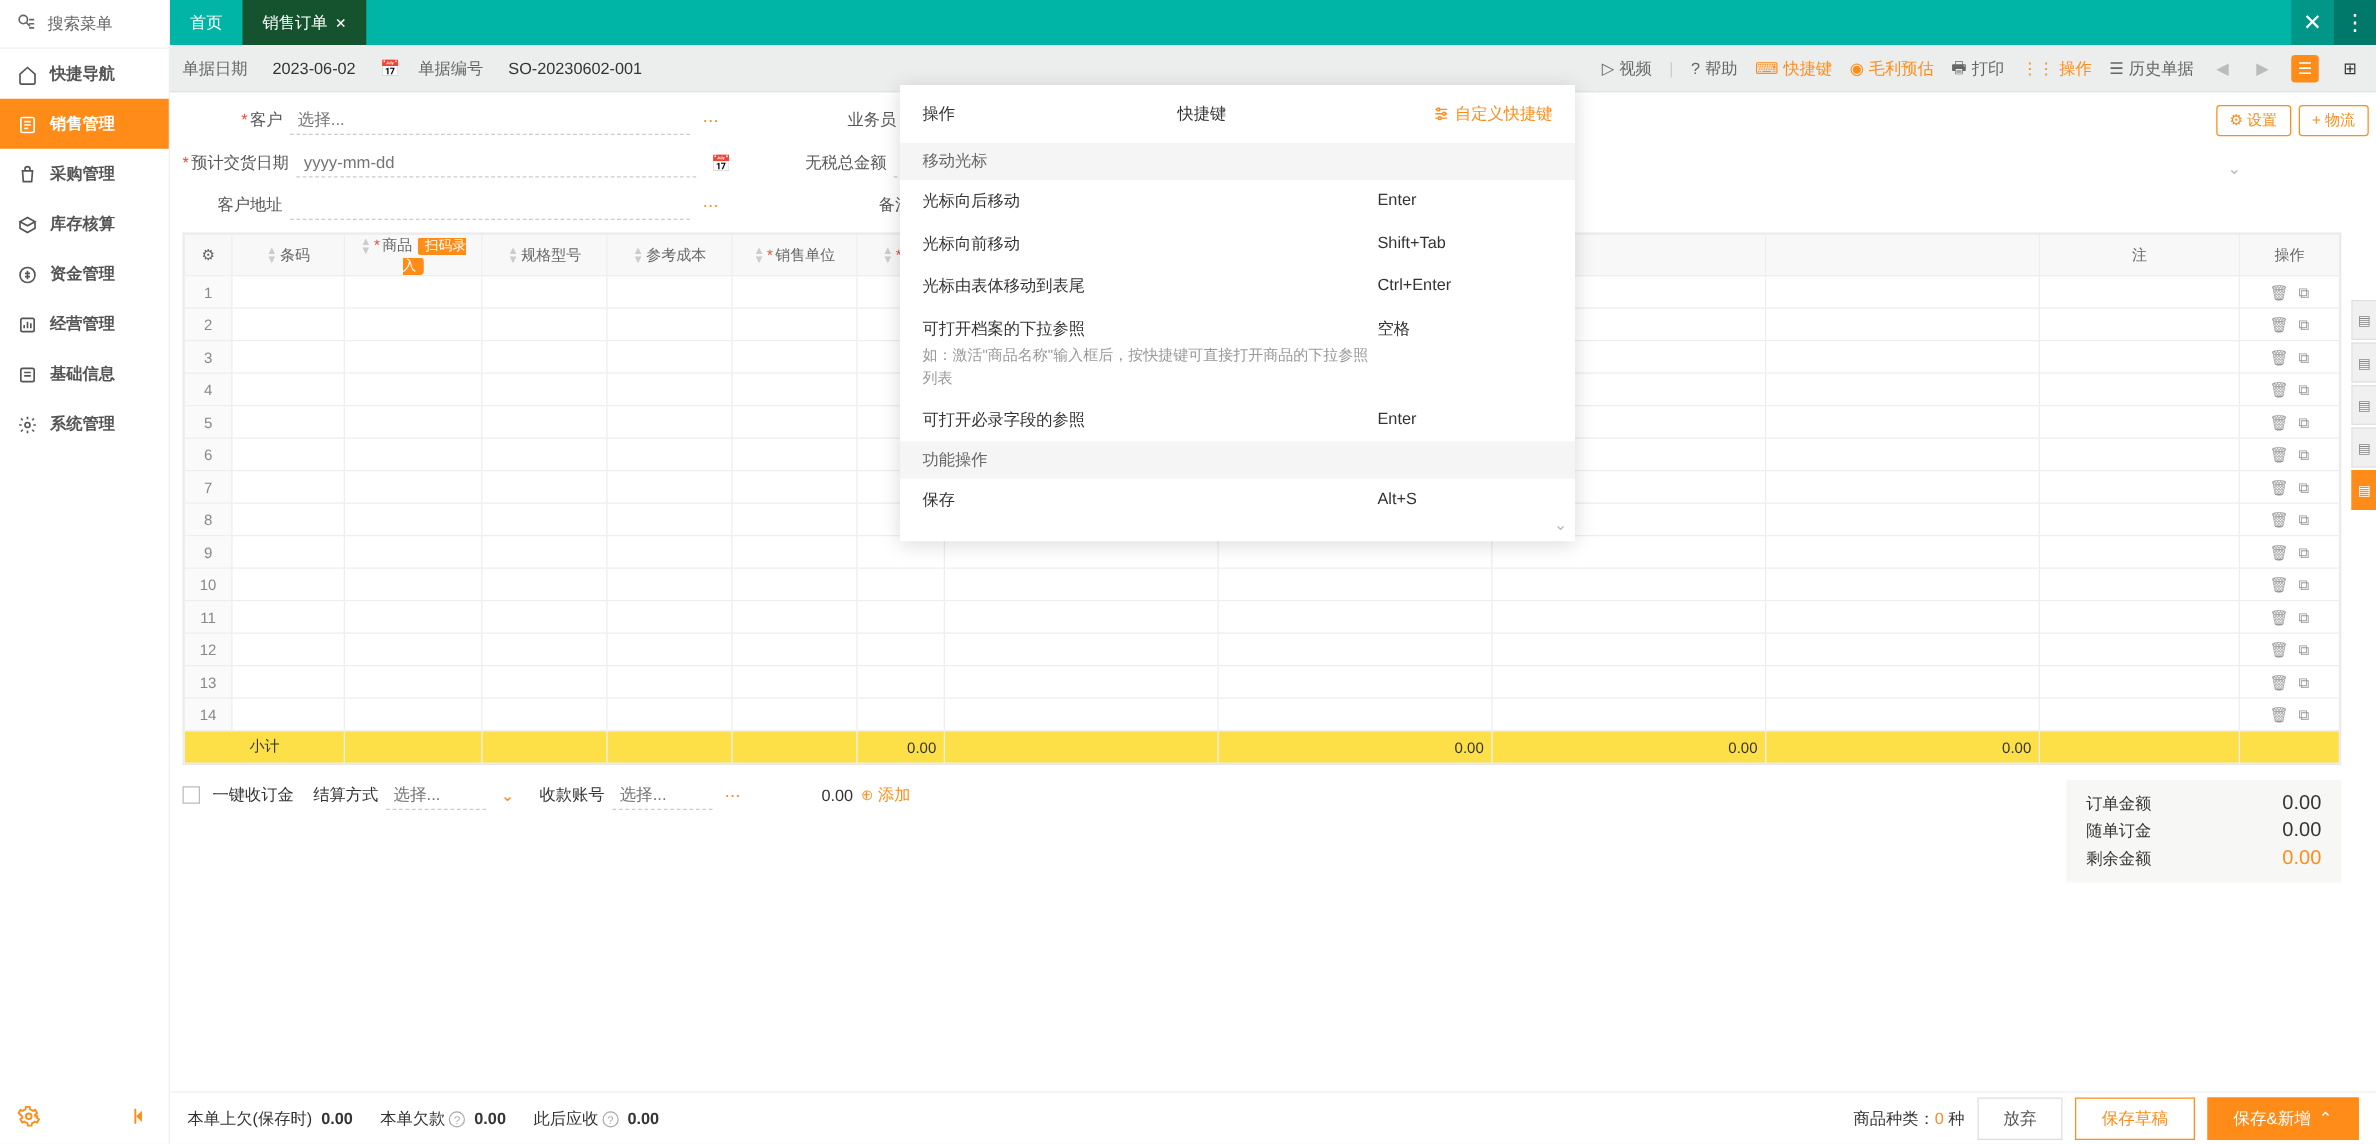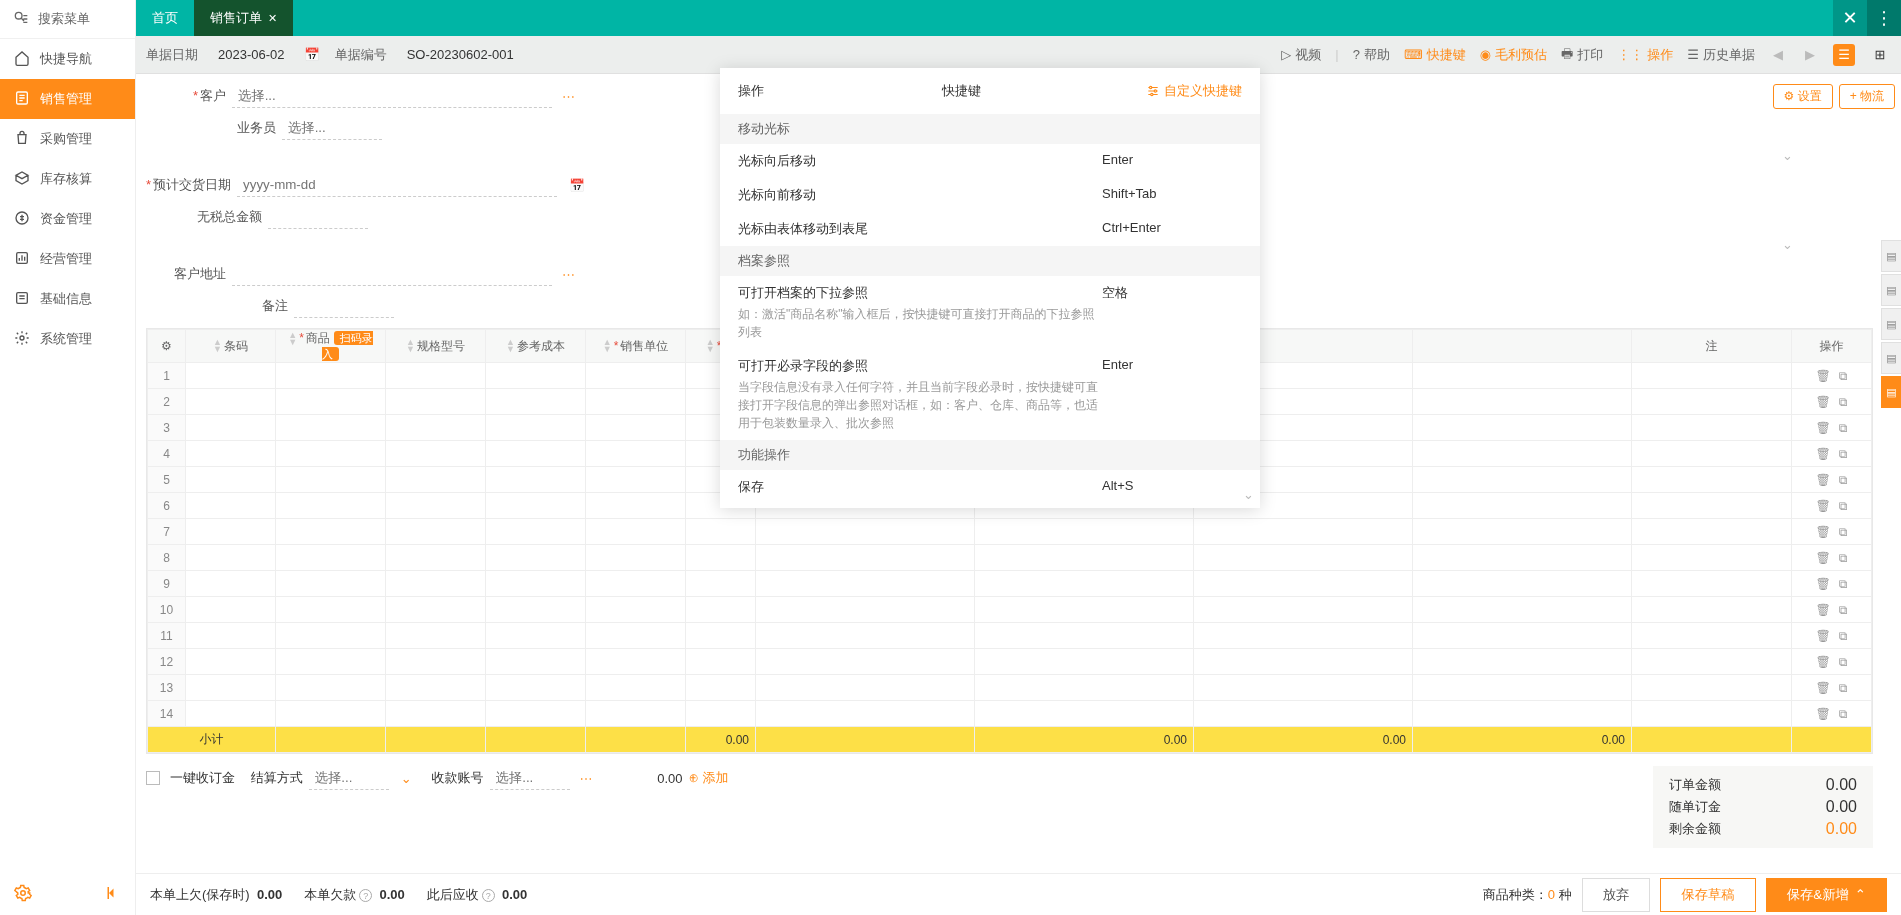--- a/index.html
+++ b/index.html
@@ -1,20 +1,20 @@
 <!DOCTYPE html>
 <html><head>
 <meta charset="utf-8">
 <style>
 * { box-sizing: border-box; margin: 0; padding: 0; font-family: "Microsoft YaHei", Arial, sans-serif; }
 body { background: #f5f5f5; overflow: hidden; font-size: 13px; color: #333; }
 .app { display: flex; height: 100vh; }
 .sidebar { width: 136px; background: #fff; border-right: 1px solid #eee; display: flex; flex-direction: column; }
 .search-menu { display: flex; align-items: center; gap: 8px; padding: 10px 14px; color: #666; border-bottom: 1px solid #f0f0f0; cursor: pointer; }
-.nav-item { display: flex; align-items: flex-start; gap: 10px; padding: 11px 14px; color: #555; cursor: pointer; }
+.nav-item { display: flex; align-items: flex-end; gap: 10px; padding: 11px 14px; color: #555; cursor: pointer; font-weight: bold; }
 .nav-item.active { background: #ff8b18; color: #fff; }
 .nav-icon { width: 16px; height: 16px; display: inline-flex; align-items: center; justify-content: center; }
 .sidebar-btm { margin-top: auto; display: flex; align-items: center; justify-content: space-between; padding: 10px 14px; }
 .sidebar-btm .icon-btn { color: #ff8b18; cursor: pointer; }
 .main { flex: 1; display: flex; flex-direction: column; min-width: 0; }
 .tabs-bar { height: 36px; background: #00b5a5; display: flex; align-items: stretch; color: #fff; }
 .tab { padding: 0 16px; display: flex; align-items: center; gap: 6px; cursor: pointer; font-size: 13px; }
 .tab.active { background: #14532d; }
 .tab-close { font-size: 11px; }
 .tabs-right { margin-left: auto; display: flex; align-items: center; }
@@ -24,21 +24,21 @@
 .tb-label { color: #666; }
 .tb-date { color: #333; margin-left: 6px; }
 .cal-icon { color: #ff8b18; margin-left: 6px; }
 .tb-right { margin-left: auto; display: flex; align-items: center; gap: 14px; }
 .tb-link { display: flex; align-items: center; gap: 4px; color: #666; cursor: pointer; }
 .tb-link.orange { color: #ff8b18; }
 .tb-arrow { color: #bbb; padding: 0 4px; cursor: pointer; }
 .tb-view { width: 22px; height: 22px; display: flex; align-items: center; justify-content: center; border-radius: 3px; cursor: pointer; }
 .tb-view.active { background: #ff8b18; color: #fff; }
 .content { flex: 1; background: #fff; overflow-y: auto; position: relative; padding: 10px 28px 0 10px; }
-.form-row { display: flex; align-items: flex-start; gap: 8px; margin-bottom: 10px; flex-direction: column; }
+.form-row { display: flex; align-items: flex-end; gap: 8px; margin-bottom: 10px; }
 .form-field { display: flex; align-items: center; gap: 6px; }
 .form-field label { min-width: 80px; text-align: right; color: #555; }
 .req { color: #e74c3c; margin-right: 2px; }
 .f-input { border: none; border-bottom: 1px dashed #ccc; padding: 4px 6px; color: #999; background: transparent; outline: none; }
 .f-input.w340 { width: 320px; }
 .f-input.w130 { width: 100px; }
 .f-dots { color: #ff8b18; cursor: pointer; padding: 0 4px; }
 .form-right-btns { position: absolute; right: 6px; top: 10px; display: flex; flex-direction: row; gap: 6px; }
 .outline-btn { border: 1px solid #ff8b18; color: #ff8b18; background: #fff; padding: 3px 10px; border-radius: 3px; cursor: pointer; font-size: 12px; }
 .chev { color: #bbb; cursor: pointer; margin-left: 6px; }
@@ -597,32 +597,30 @@
           <div>光标向前移动</div>
         </div>
         <div class="c2">Shift+Tab</div>
       </div>
       <div class="popup-row">
         <div class="c1">
           <div>光标由表体移动到表尾</div>
         </div>
         <div class="c2">Ctrl+Enter</div>
       </div>
-      <div class="popup-section">档案参照</div>
       <div class="popup-row">
         <div class="c1">
           <div>可打开档案的下拉参照</div>
           <div class="sub">如：激活"商品名称"输入框后，按快捷键可直接打开商品的下拉参照列表</div>
         </div>
         <div class="c2">空格</div>
       </div>
       <div class="popup-row">
         <div class="c1">
           <div>可打开必录字段的参照</div>
-          <div class="sub">当字段信息没有录入任何字符，并且当前字段必录时，按快捷键可直接打开字段信息的弹出参照对话框，如：客户、仓库、商品等，也适用于包装数量录入、批次参照</div>
         </div>
         <div class="c2">Enter</div>
       </div>
       <div class="popup-section">功能操作</div>
       <div class="popup-row">
         <div class="c1">
           <div>保存</div>
         </div>
         <div class="c2">Alt+S</div>
       </div>

